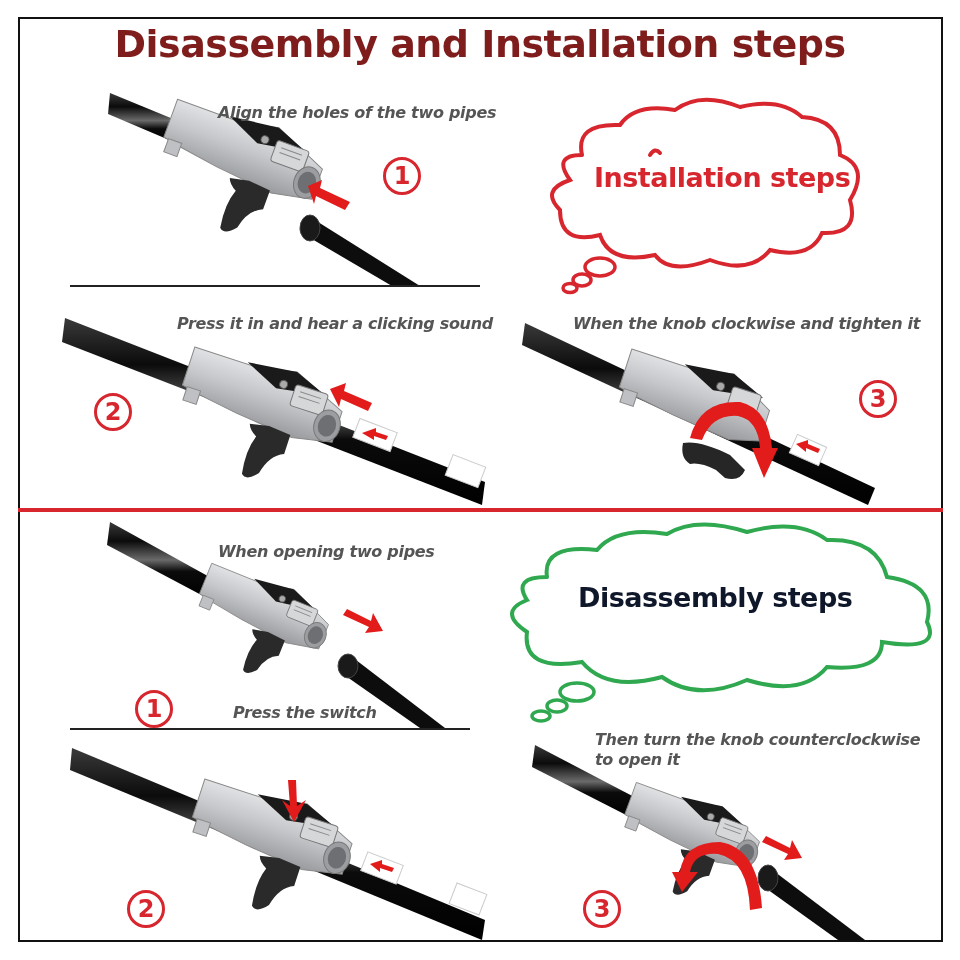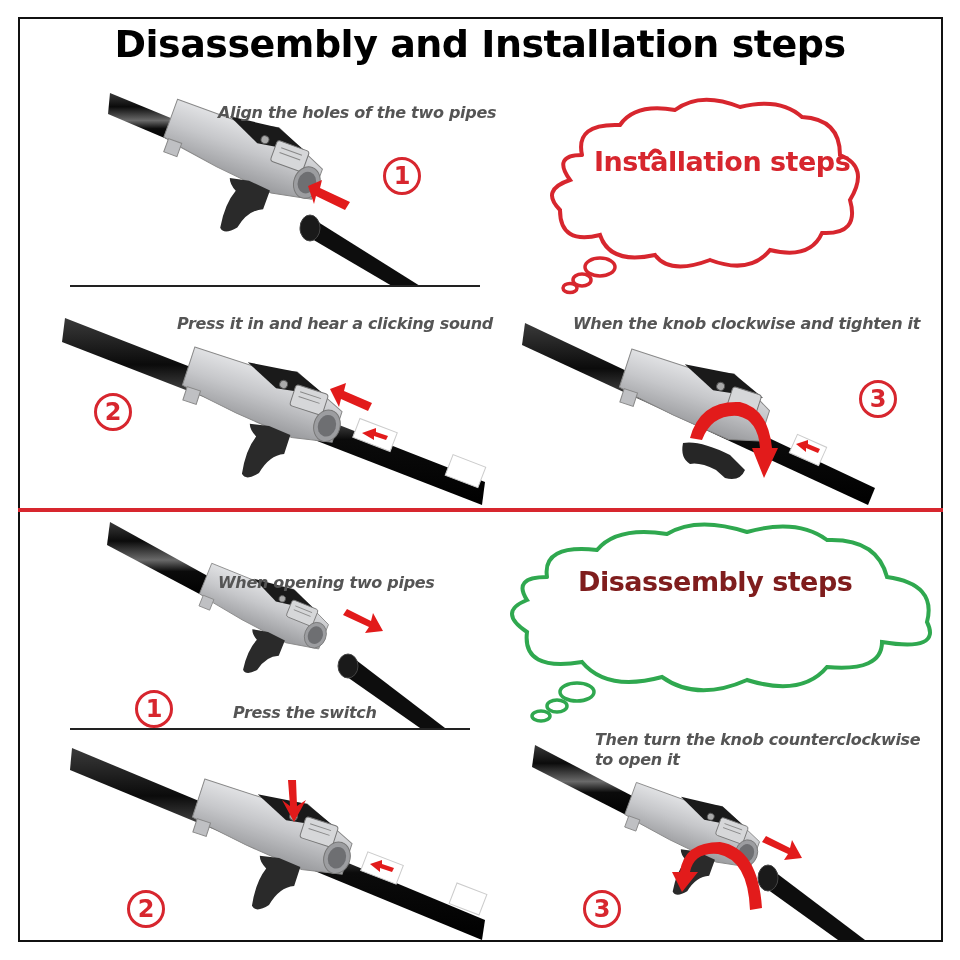--- a/index.html
+++ b/index.html
@@ -1,25 +1,25 @@
 <!DOCTYPE html>
 <html><head>
 <meta charset="utf-8">
 <style>
   * { box-sizing: border-box; margin: 0; padding: 0; }
   html, body { width: 960px; height: 960px; background: #ffffff; overflow: hidden; }
   body { position: relative; font-family: "DejaVu Sans", "Liberation Sans", sans-serif; }
   .frame { position: absolute; left: 18px; top: 17px; width: 925px; height: 925px; border: 2px solid #111; }
-  .title { position: absolute; left: 0; top: 22px; width: 960px; text-align: center; font-weight: bold; font-size: 38px; color: #000000; letter-spacing: -0.5px; font-family: "DejaVu Sans", sans-serif; }
+  .title { position: absolute; left: 0; top: 22px; width: 960px; text-align: center; font-weight: bold; font-size: 38px; color: #7f1d1d; letter-spacing: -0.5px; font-family: "DejaVu Sans", sans-serif; }
   .caption { position: absolute; font-style: italic; font-weight: bold; color: #555; font-size: 16px; font-family: "DejaVu Sans", sans-serif; white-space: nowrap; letter-spacing: -0.3px; }
   .num { position: absolute; width: 38px; height: 38px; border: 3px solid #d7262e; border-radius: 50%; color: #d7262e; font-weight: bold; font-size: 24px; line-height: 32px; text-align: center; font-family: "DejaVu Sans", sans-serif; }
   .hline { position: absolute; height: 2px; background: #222; }
   .divider { position: absolute; left: 18px; top: 508px; width: 925px; height: 4px; background: #d7262e; }
   svg.abs { position: absolute; overflow: visible; }
-  .cloud-label { position: absolute; font-weight: bold; font-size: 27px; white-space: nowrap; font-family: "DejaVu Sans", sans-serif; letter-spacing: -0.5px; }
+  .cloud-label { position: absolute; font-weight: bold; font-size: 27px; white-space: nowrap; font-family: "DejaVu Sans", sans-serif; letter-spacing: -0.5px; margin-top: 16px; }
 </style>
 </head>
 <body>
 
 <div class="frame"></div>
 
 <div class="title">Disassembly and Installation steps</div>
 
 <svg width="0" height="0" style="position:absolute">
   <defs>
@@ -130,37 +130,37 @@
     <path d="M110,522 L215,580 L207,598 L107,545 Z" fill="url(#pipeGrad)"></path>
     <g transform="translate(205,580) rotate(22) scale(0.82)">
         <use href="#clampOpen"></use>
       </g>
     <path d="M356,660 L445,728 L420,728 L340,672 Q338,656 356,660 Z" fill="#0d0d0d"></path>
     <ellipse cx="348" cy="666" rx="10" ry="12" fill="#1a1a1a" stroke="#444"></ellipse>
   </svg>
   <svg class="abs" style="left:343px;top:609px" width="45" height="28">
     <polygon points="0,6 4,0 28,12 30,4 40,22 22,24 26,18" fill="#e21b1b"></polygon>
   </svg>
-  <div class="caption" style="left:218px;top:573px">When opening two pipes</div>
+  <div class="caption" style="left:218px;top:542px">When opening two pipes</div>
   <div class="num" style="left:135px;top:690px">1</div>
   <div class="hline" style="left:70px;top:728px;width:400px"></div>
 </div>
 
 <div>
   <svg class="abs" style="left:497px;top:522px" width="445" height="200">
     <g fill="none" stroke="#2fa84f" stroke-width="4" stroke-linecap="round">
       <path d="M50,55 Q45,22 100,28 Q120,4 170,12 Q200,-6 250,10 Q300,-4 330,18 Q380,16 390,55 Q440,62 430,100 Q445,130 385,120 Q385,150 330,145 Q305,175 250,158 Q200,180 165,155 Q110,170 85,140 Q25,150 30,110 Q0,90 30,78 Q15,55 50,55"></path>
     </g>
     <g fill="none" stroke="#2fa84f" stroke-width="3.5">
       <ellipse cx="80" cy="170" rx="17" ry="9"></ellipse>
       <ellipse cx="60" cy="184" rx="10" ry="6"></ellipse>
       <ellipse cx="44" cy="194" rx="9" ry="5"></ellipse>
     </g>
   </svg>
-  <div class="cloud-label" style="left:578px;top:566px;color:#7f1d1d">Disassembly steps</div>
+  <div class="cloud-label" style="left:578px;top:566px;color:#0f172a">Disassembly steps</div>
 </div>
 
 <div>
   <svg class="abs" style="left:0;top:0" width="960" height="960">
     <path d="M72,748 L485,920 L482,940 L70,770 Z" fill="url(#pipeGrad)"></path>
     <rect x="363" y="858" width="38" height="20" transform="rotate(21 382 868)" fill="#fff" stroke="#ccc"></rect>
     <polygon points="370,864 382,860 382,864 394,868 392,872 380,868 380,872" fill="#e21b1b"></polygon>
     <rect x="452" y="888" width="32" height="22" transform="rotate(21 468 899)" fill="#fff" stroke="#ccc"></rect>
     <g transform="translate(198,800) rotate(18)">
         <use href="#clampOpen"></use>

